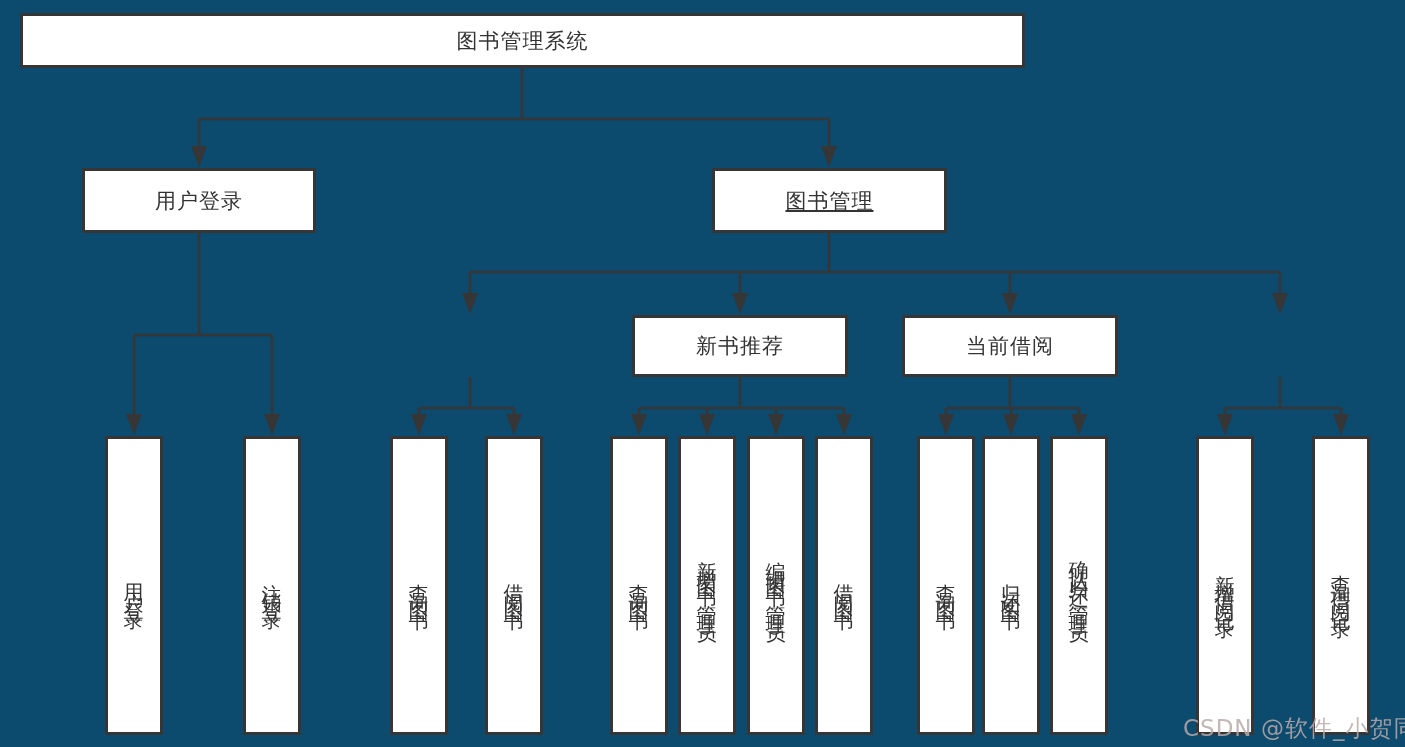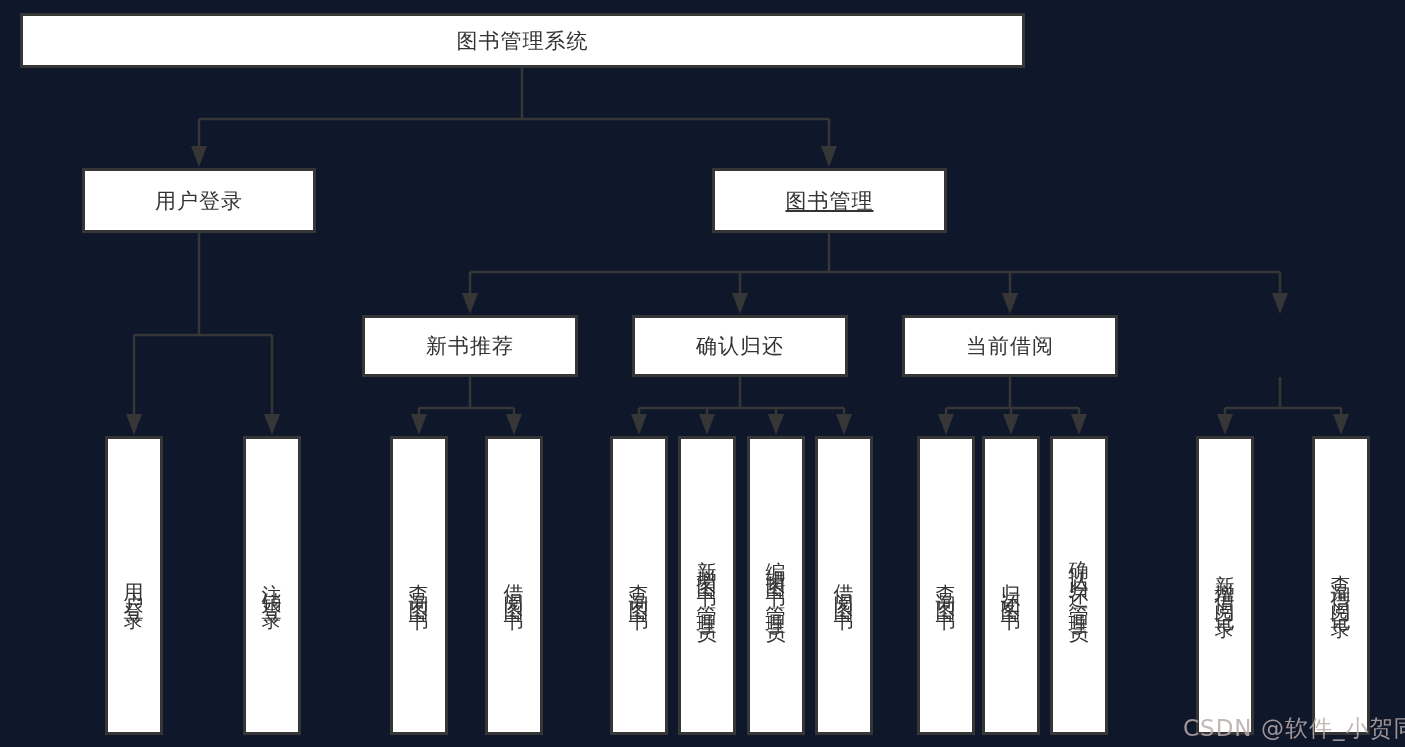--- a/index.html
+++ b/index.html
@@ -1,21 +1,21 @@
 <!DOCTYPE html>
 <html><head>
 <meta charset="utf-8">
 <style>
   html, body { margin: 0; padding: 0; background: #ffffff; }
   body { font-family: "DejaVu Sans", sans-serif; }
   #canvas {
     position: relative;
     width: 1405px;
     height: 747px;
-    background: #0f172a;
+    background: #0c4a6e;
     overflow: hidden;
   }
   #connectors {
     position: absolute;
     left: 0; top: 0;
     width: 1405px; height: 747px;
   }
   .hnode {
     position: absolute;
     border: 3px solid #363636;
@@ -99,25 +99,22 @@
     <span>图书管理系统</span>
   </div>
 
   <div class="hnode" style="left:82px; top:168px; width:234px; height:65px;">
     <span>用户登录</span>
   </div>
   <div class="hnode" style="left:712px; top:168px; width:235px; height:65px;text-decoration:underline;">
     <span>图书管理</span>
   </div>
 
-  <div class="hnode" style="left:362px; top:315px; width:216px; height:62px;">
+  <div class="hnode" style="left:632px; top:315px; width:216px; height:62px;">
     <span>新书推荐</span>
-  </div>
-  <div class="hnode" style="left:632px; top:315px; width:216px; height:62px;">
-    <span>确认归还</span>
   </div>
   <div class="hnode" style="left:902px; top:315px; width:216px; height:62px;">
     <span>当前借阅</span>
   </div>
 
   <div class="vnode" style="left:105px; top:436px;">
     <span class="vtext">用户登录</span>
   </div>
   <div class="vnode" style="left:243px; top:436px;">
     <span class="vtext">注销登录</span>

